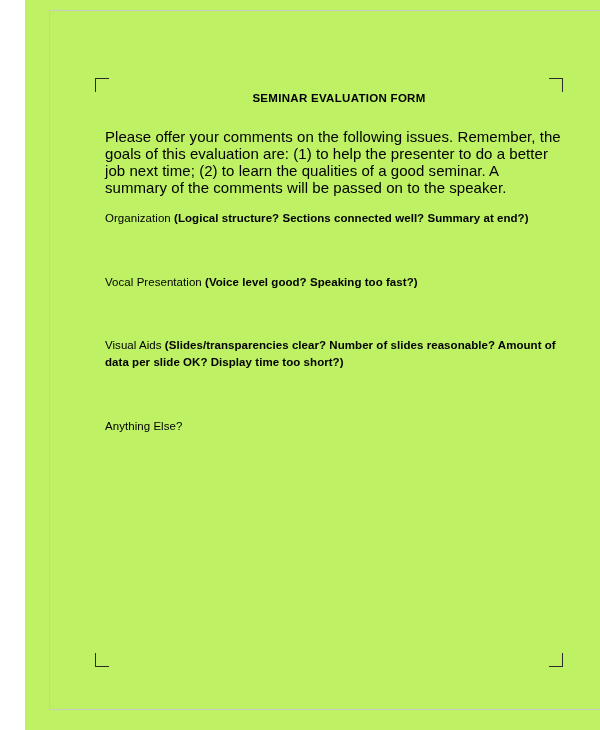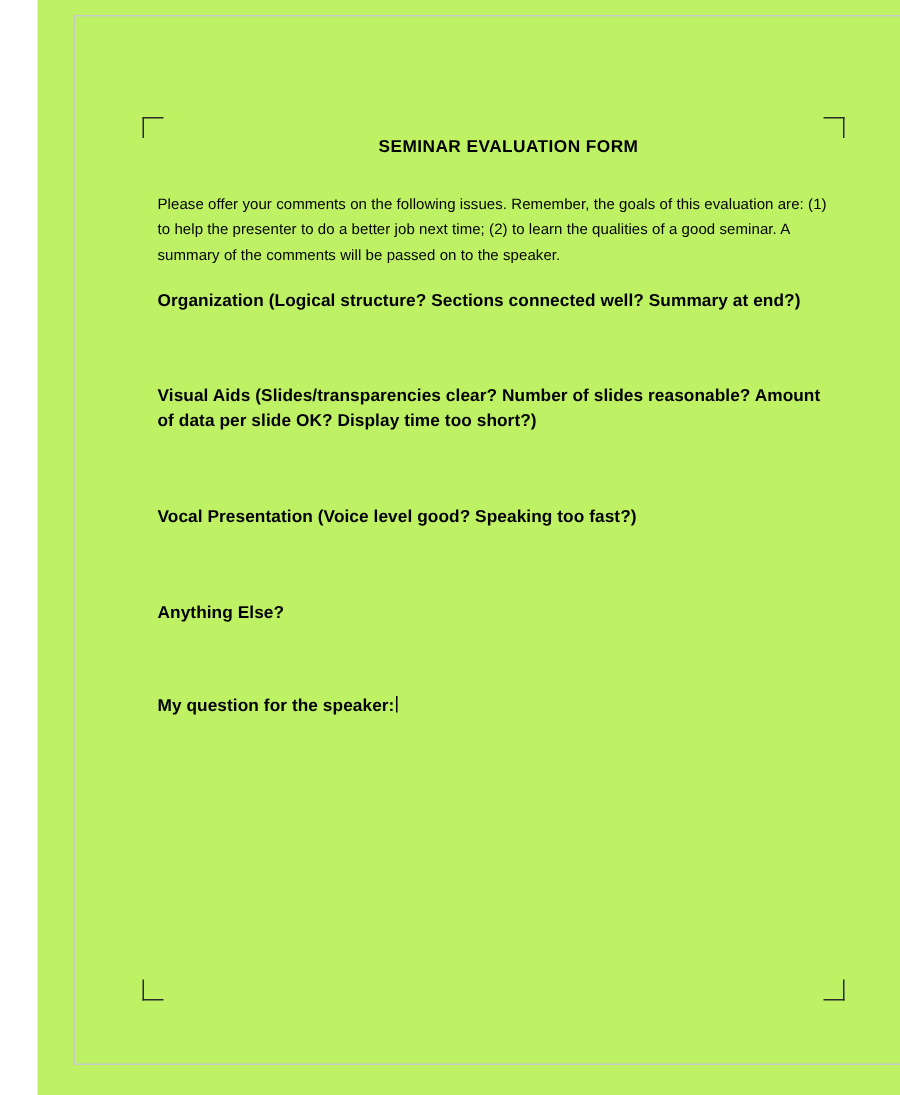--- a/index.html
+++ b/index.html
@@ -62,35 +62,35 @@
 
   .names-line {
     font-size: 11.5px;
     color: #000;
     margin: 0 0 24px 0;
     white-space: pre;
     letter-spacing: 0.1px;
   }
 
   .intro {
-    font-size: 10px;
+    font-size: 15px;
     line-height: 17px;
     color: #000;
     margin: 0 0 14px 0;
     letter-spacing: 0.05px;
   }
 
   .section {
     font-size: 11.5px;
     color: #000;
     letter-spacing: 0.05px;
     line-height: 17px;
   }
   .section .lbl {
-    font-weight: bold;
+    font-weight: normal;
   }
   .section .hint {
     font-weight: bold;
   }
 
   
   .s-organization   { margin-top: 0px;  }
   .s-visual-aids    { margin-top: 46px; }
   .s-vocal          { margin-top: 47px; }
   .s-questions      { margin-top: 47px; }
@@ -124,34 +124,31 @@
     <h1 class="title">SEMINAR EVALUATION FORM</h1>
 
 
     <p class="intro">Please offer your comments on the following issues.  Remember, the goals of this evaluation are:  (1) to help the presenter to do a better job next time; (2) to learn the qualities of a good seminar.  A summary of the comments will be passed on to the speaker.</p>
 
     <div class="section s-organization">
       <span class="lbl">Organization</span>
       <span class="hint">(Logical structure?  Sections connected well?  Summary at end?)</span>
     </div>
 
+    <div class="section s-vocal">
+      <span class="lbl">Vocal Presentation</span>
+      <span class="hint">(Voice level good?  Speaking too fast?)</span>
+    </div>
+
     <div class="section s-visual-aids">
       <span class="lbl">Visual Aids</span>
       <span class="hint">(Slides/transparencies clear?  Number of slides reasonable? Amount of data per slide OK?  Display time too short?)</span>
-    </div>
-
-    <div class="section s-vocal">
-      <span class="lbl">Vocal Presentation</span>
-      <span class="hint">(Voice level good?  Speaking too fast?)</span>
     </div>
 
 
 
     <div class="section s-anything">
       <span class="lbl">Anything Else?</span>
     </div>
 
-    <div class="section s-myquestion">
-      <span class="lbl">My question for the speaker:</span><span class="caret"></span>
-    </div>
 
   </div>
 </div>
 
 </body></html>

